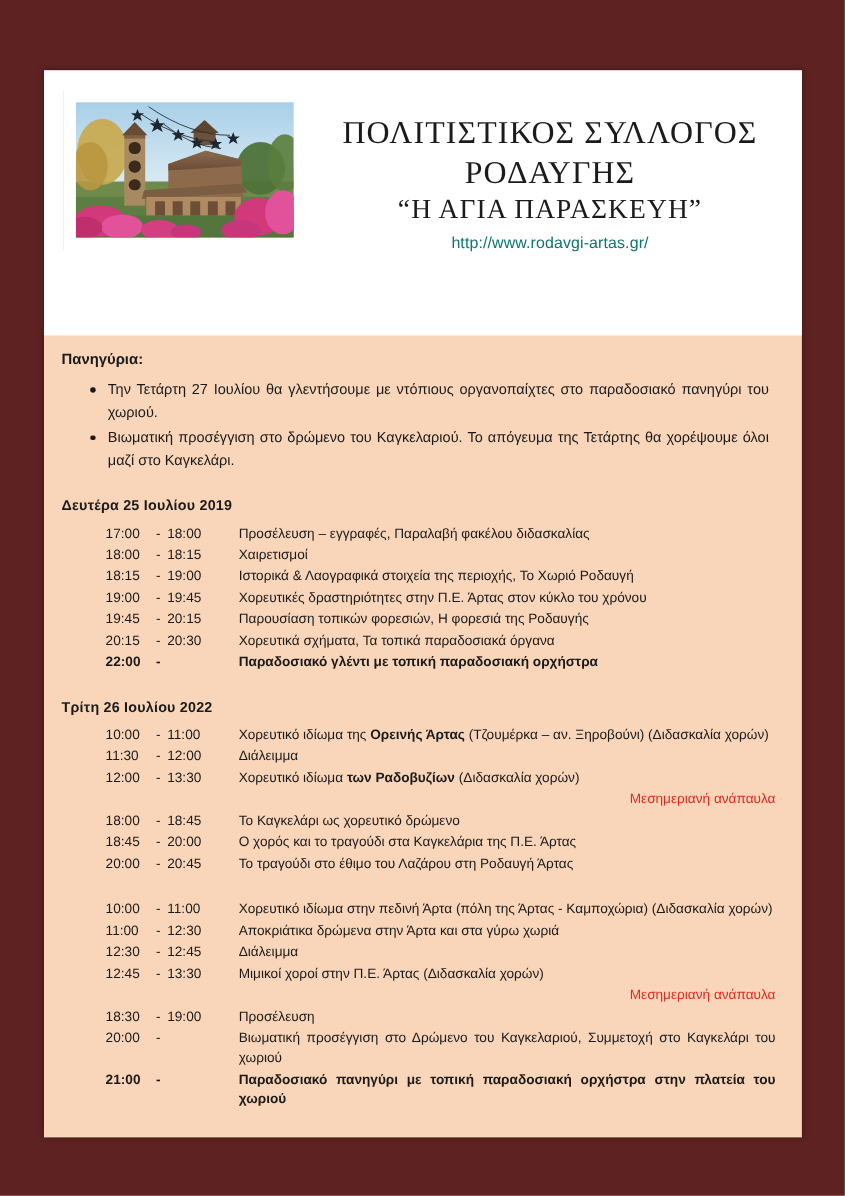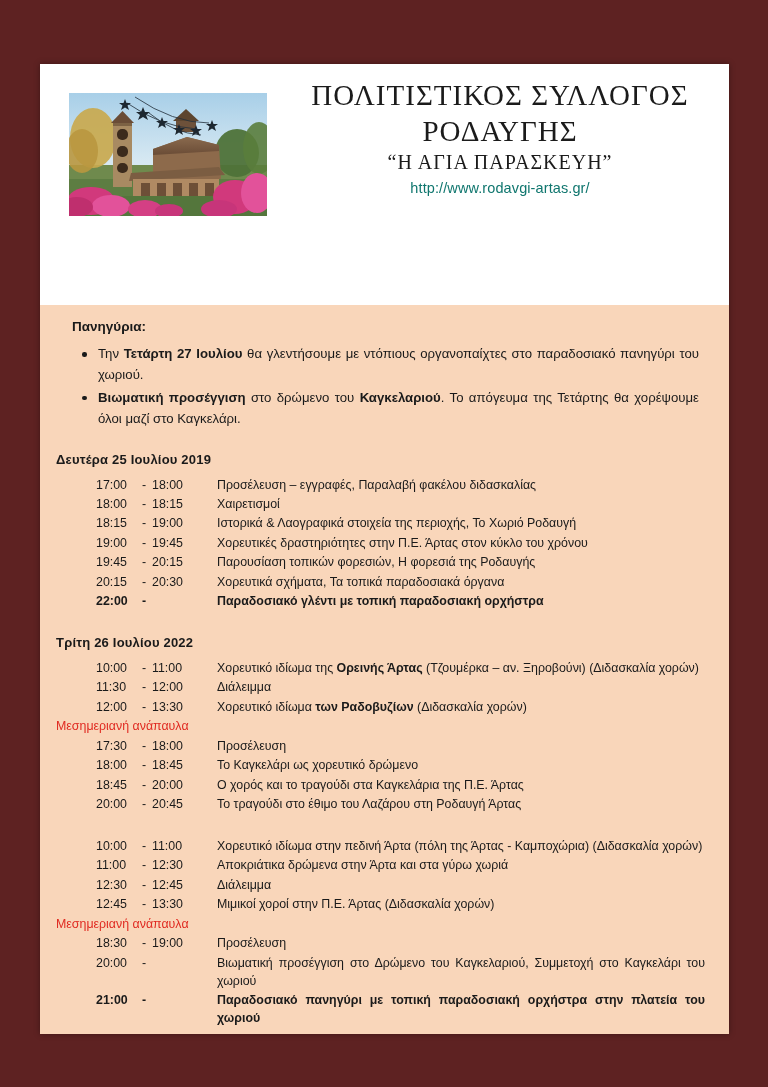--- a/index.html
+++ b/index.html
@@ -70,47 +70,47 @@
     position:absolute;
     left:11px; top:11px; right:11px; bottom:11px;
     overflow:hidden;
     background:linear-gradient(#bdd9ef 0%, #cfe4f2 32%, #d9e9f3 42%, #8fa36a 55%, #6d8a4a 100%);
   }
   svg.scene { position:absolute; left:0; top:0; width:100%; height:100%; }
 
   
   #title-col {
     position:absolute;
-    left:250px; top:14px;
+    left:250px; top:40px;
     width:420px;
     text-align:center;
     font-family:"Liberation Serif", serif;
     color:#1b1b1b;
   }
   .t-line1 { font-size:29px; letter-spacing:1px; line-height:1.2; white-space:nowrap; }
   .t-line2 { font-size:29px; letter-spacing:1px; line-height:1.25; }
-  .t-line3 { font-size:20px; letter-spacing:1px; line-height:1.3; }
+  .t-line3 { font-size:25px; letter-spacing:1px; line-height:1.3; }
   .t-url {
     margin-top:5px;
     font-family:"Liberation Sans", sans-serif;
     font-size:14.5px;
     color:#0f766e;
     letter-spacing:.1px;
   }
 
   
   #body-area {
     padding:14px 24px 0 16px;
     color:#1a1a1a;
   }
 
   .pan-title {
     font-size:13.5px;
     font-weight:bold;
-    margin:0 0 9px 16px;
+    margin:0 0 9px 0;
   }
   ul.bullets {
     margin:0 0 0 0;
     padding-left:42px;
     list-style:none;
   }
   ul.bullets li {
     position:relative;
     font-size:13.2px;
     line-height:1.62;
@@ -119,21 +119,21 @@
     margin-bottom:1px;
   }
   ul.bullets li::before {
     content:"";
     position:absolute;
     left:-16px; top:9px;
     width:4.5px; height:4.5px;
     border-radius:50%;
     background:#1a1a1a;
   }
-  ul.bullets b { font-weight:bold;margin-top:36px; }
+  ul.bullets b { font-weight:normal;margin-top:36px; }
 
   .prog-heading {
     text-align:center;
     font-weight:bold;
     font-size:12.8px;
     letter-spacing:.3px;
     margin:26px 0 0 0;
     padding-right:30px;
   }
 
@@ -150,21 +150,21 @@
   td.c-pad   { width:40px; }
   td.c-start { width:40px; white-space:nowrap;margin-top:36px; }
   td.c-dash  { width:16px; text-align:center; }
   td.c-end   { width:48px; white-space:nowrap; }
   td.c-gap   { width:17px; }
   td.c-desc  { text-align:justify; padding-right:22px; }
   td.c-desc b { font-weight:bold; }
   tr.bold td { font-weight:bold; }
 
   .rest {
-    text-align:left;
+    text-align:right;
     color:#E02B22;
     font-size:12.4px;
     font-weight:normal;
     padding:11px 0 12px 0;
     padding-right:28px;
   }
 </style>
 </head>
 <body>
 
@@ -356,28 +356,20 @@
                 <td class="c-dash">-</td>
                 <td class="c-end">13:30</td>
                 <td class="c-gap"></td>
                 <td class="c-desc"><span>Χορευτικό ιδίωμα </span><b>των Ραδοβυζίων</b><span> (Διδασκαλία χορών)</span></td>
               </tr>
               <tr>
                 <td colspan="6" class="rest">Μεσημεριανή ανάπαυλα</td>
               </tr>
               <tr>
                 <td class="c-pad"></td>
-                <td class="c-start">17:30</td>
-                <td class="c-dash">-</td>
-                <td class="c-end">18:00</td>
-                <td class="c-gap"></td>
-                <td class="c-desc"><span>Προσέλευση</span></td>
-              </tr>
-              <tr>
-                <td class="c-pad"></td>
                 <td class="c-start">18:00</td>
                 <td class="c-dash">-</td>
                 <td class="c-end">18:45</td>
                 <td class="c-gap"></td>
                 <td class="c-desc"><span>Το Καγκελάρι ως χορευτικό δρώμενο</span></td>
               </tr>
               <tr>
                 <td class="c-pad"></td>
                 <td class="c-start">18:45</td>
                 <td class="c-dash">-</td>

